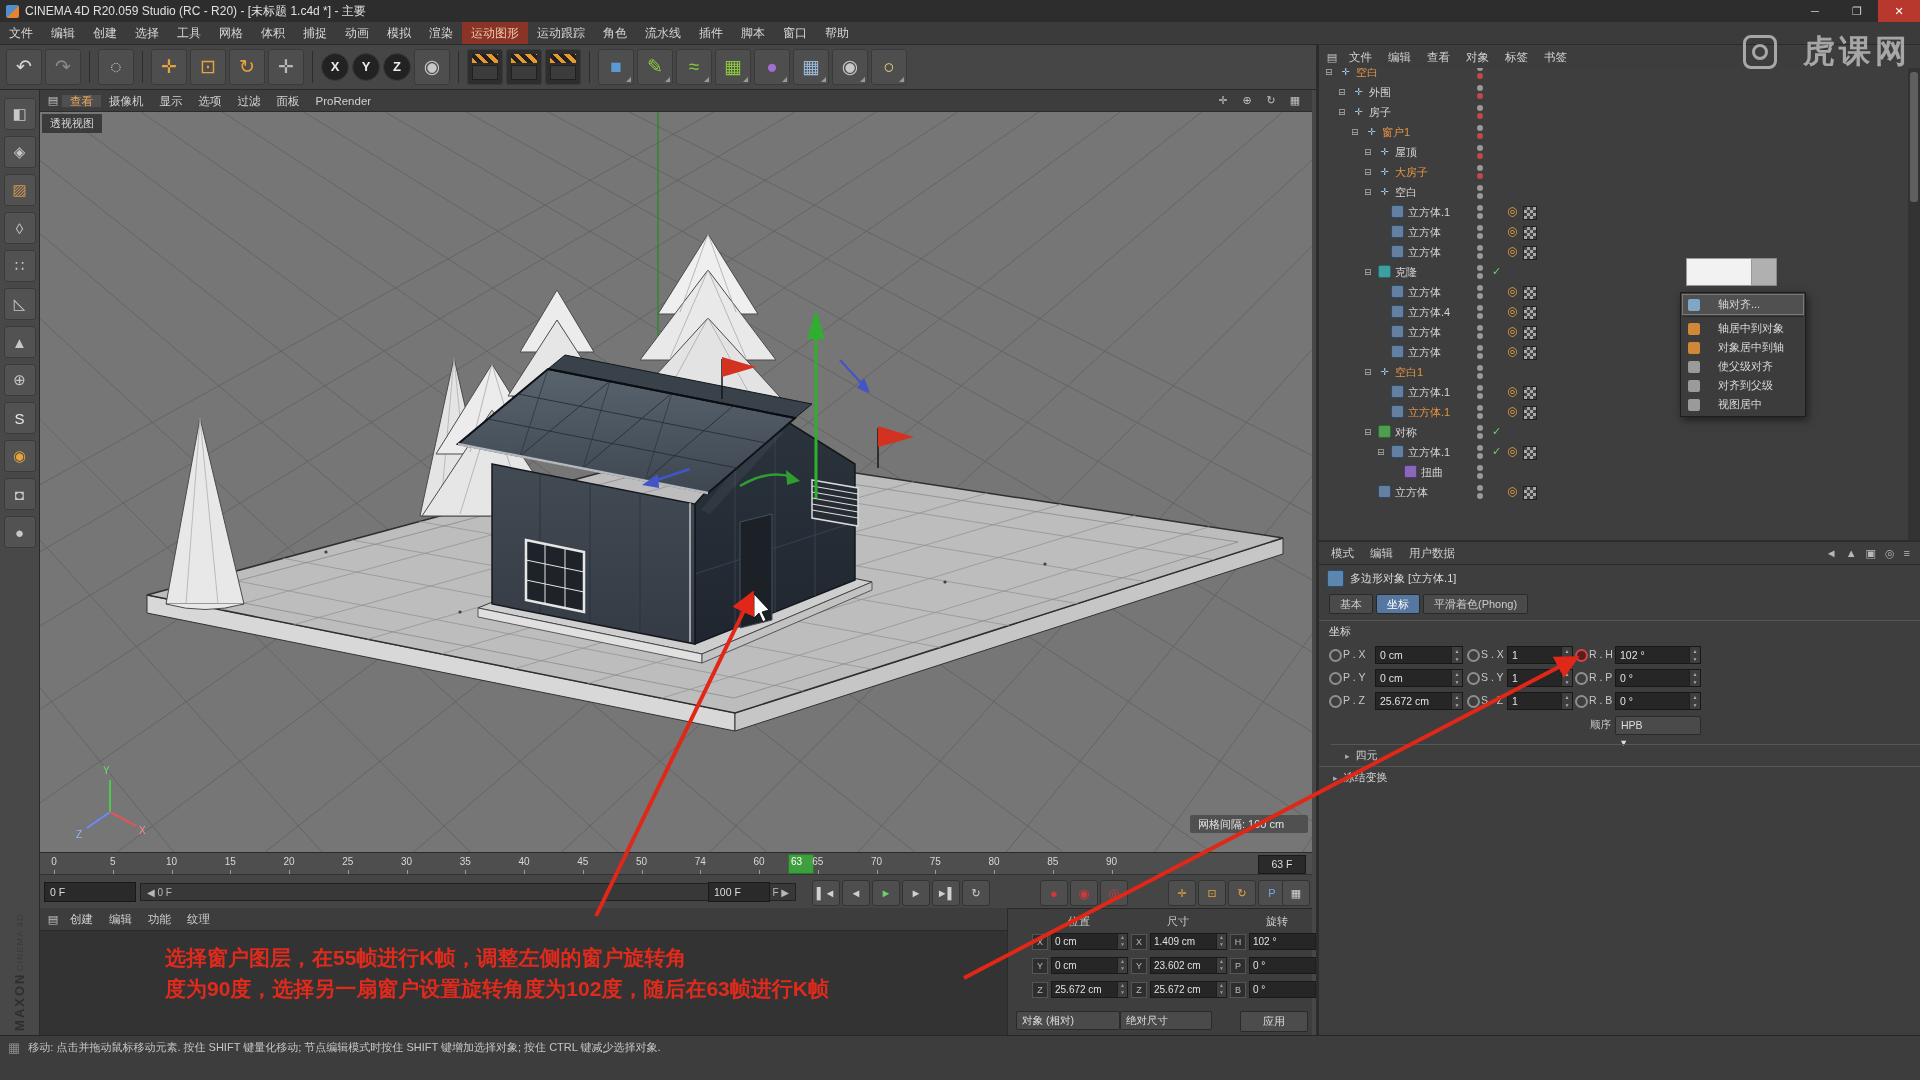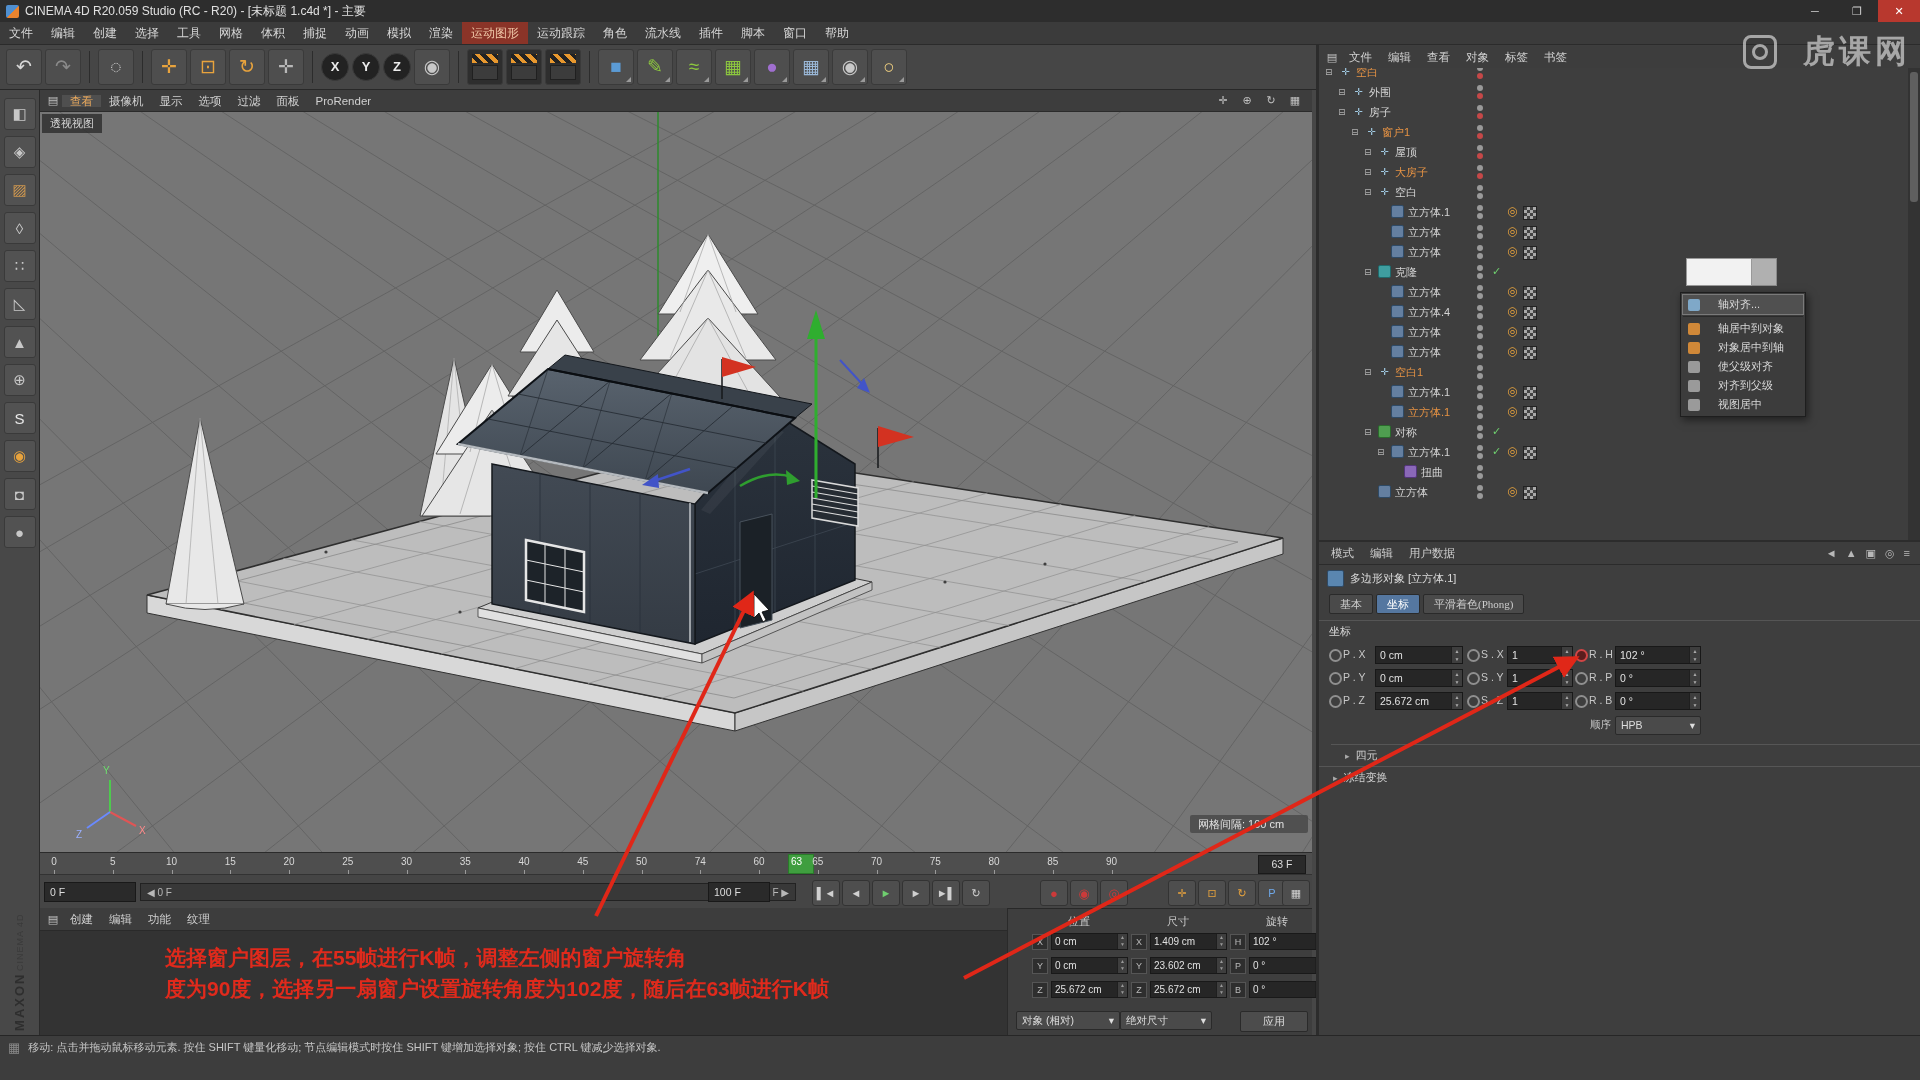--- a/index.html
+++ b/index.html
@@ -70,21 +70,21 @@
   .cgroup{position:absolute;top:4px;width:94px;height:94px;}
   .cg-title{display:block;text-align:center;font-size:11px;color:#cccccc;height:16px;line-height:16px;}
   .crow{position:absolute;left:0;display:flex;gap:3px;align-items:center;}
   .axchip{width:14px;height:14px;background:#2e2e2e;border:1px solid #555;color:#bbb;font-size:9px;
     text-align:center;line-height:14px;flex:0 0 auto;}
   .cinp{background:#262626;border:1px solid #191919;color:#e0e0e0;font-size:10px;height:15px;line-height:15px;
     padding:0 12px 0 3px;width:60px;position:relative;white-space:nowrap;overflow:hidden;}
   .cstp{position:absolute;right:0;top:0;bottom:0;width:9px;background:#3e3e3e;border-left:1px solid #1f1f1f;
     color:#999;font-size:5px;line-height:7px;text-align:center;}
   .ddl{position:absolute;background:#4a4a4a;border:1px solid #2a2a2a;color:#ddd;font-size:10.5px;height:17px;
-    line-height:17px;padding:0 5px;display:flex;justify-content:space-between;border-radius:2px;}
+    line-height:17px;padding:0 5px;display:flex;justify-content:space-between;border-radius:2px;flex-direction:column;}
   #apply-btn{position:absolute;left:232px;top:102px;width:66px;height:19px;background:#4c4c4c;border:1px solid #2a2a2a;
     border-radius:2px;color:#ddd;font-size:11px;text-align:center;line-height:19px;}
   
   #right-panel{left:1316px;top:44px;width:604px;height:991px;background:#3e3e3e;border-left:3px solid #2c2c2c;box-sizing:border-box;}
   #om-menu{position:absolute;left:0;top:2px;right:0;height:22px;background:#3d3d3d;border-bottom:1px solid #2b2b2b;
     display:flex;align-items:center;padding-left:4px;}
   #om-tree{position:absolute;left:0;top:24px;width:589px;height:472px;overflow:hidden;background:#3e3e3e;}
   #om-scroll{position:absolute;right:0;top:24px;width:12px;height:472px;background:#333;}
   #om-thumb{position:absolute;left:2px;top:4px;width:8px;height:130px;background:#5f5f5f;border-radius:3px;}
   .orow{position:absolute;left:0;width:589px;height:20px;}
@@ -102,21 +102,21 @@
   .ttag{position:absolute;top:2px;font-size:12px;color:#e8a33d;line-height:14px;}
   .ctag{position:absolute;top:4px;width:12px;height:12px;border:1px solid #222;
     background:repeating-conic-gradient(#aaa 0 25%,#444 0 50%);background-size:6px 6px;}
   
   #am{position:absolute;left:0;top:496px;right:0;bottom:0;background:#3e3e3e;border-top:2px solid #2c2c2c;}
   #am-menu{position:absolute;left:0;top:0;right:0;height:22px;background:#3d3d3d;border-bottom:1px solid #2b2b2b;
     display:flex;align-items:center;padding-left:4px;}
   #am-icons{margin-left:auto;margin-right:10px;display:flex;gap:9px;color:#b8b8b8;font-size:11px;}
   #am-obj{position:absolute;left:8px;top:26px;height:20px;display:flex;align-items:center;gap:6px;font-size:11px;color:#dcdcdc;}
   #am-obj-icon{width:15px;height:15px;background:#5a86b0;border:1px solid #2e4a66;border-radius:2px;}
-  #am-tabs{position:absolute;left:10px;top:52px;display:flex;gap:3px;font-family:Liberation Serif, serif;}
+  #am-tabs{position:absolute;left:10px;top:52px;display:flex;gap:3px;}
   .tab{height:18px;line-height:18px;padding:0 10px;background:#4a4a4a;border:1px solid #2a2a2a;border-radius:2px;
     font-size:11px;color:#cccccc;}
   .tab.active{background:#5577a0;color:#fff;}
   #am-sec{position:absolute;left:0;top:78px;right:0;height:20px;border-top:1px solid #555;color:#d8d8d8;
     font-size:11px;line-height:20px;padding-left:10px;}
   #am-fields{position:absolute;left:0;top:104px;right:0;height:70px;}
   .ring{position:absolute;width:9px;height:9px;border:2px solid #8f8f8f;border-radius:50%;box-sizing:content-box;}
   .ring.red{border-color:#d04545;background:#5a1d1d;}
   .flab{position:absolute;font-size:10.5px;color:#c8c8c8;white-space:nowrap;}
   .finp{position:absolute;background:#262626;border:1px solid #181818;height:16px;}

